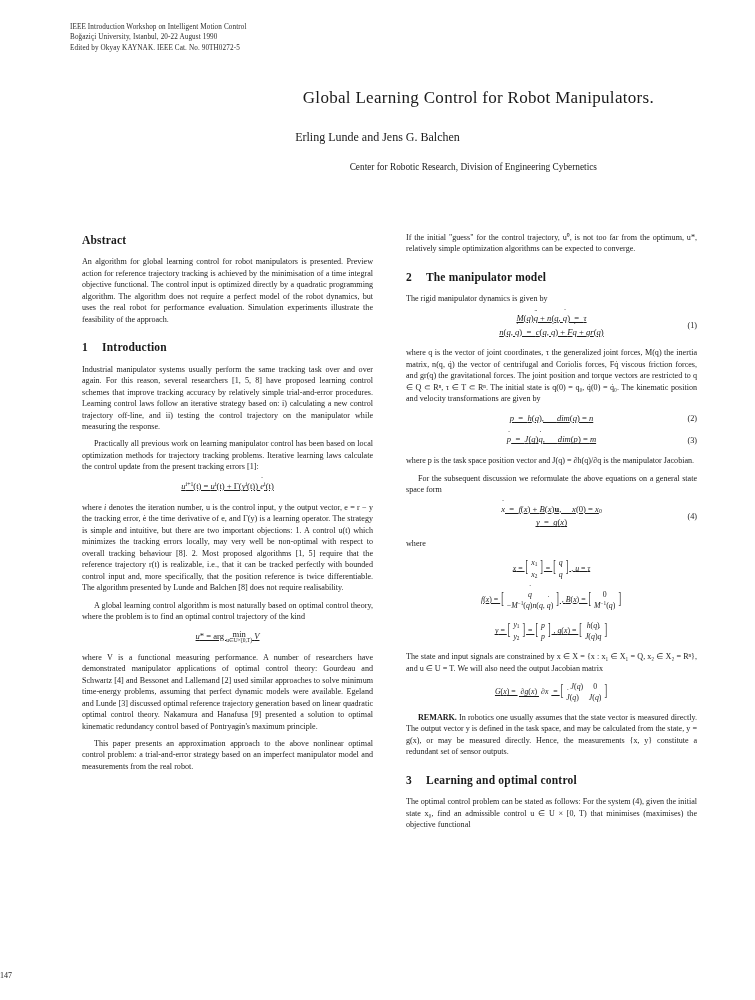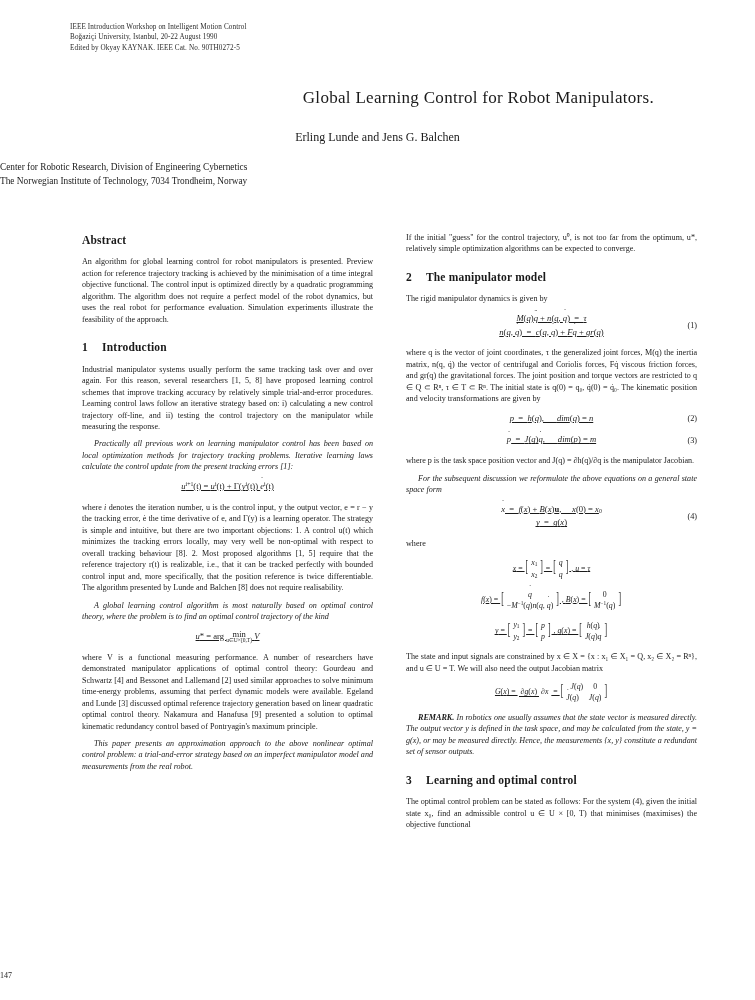--- a/index.html
+++ b/index.html
@@ -45,21 +45,21 @@
     position: absolute;
     top: 130px;
     width: 755px;
     text-align: center;
     font-size: 12px;
   }
   .affil {
     position: absolute;
     top: 160px;
     width: 597px;
-    text-align: left;
+    text-align: right;
     font-size: 9.3px;
     line-height: 1.55;
   }
   .columns {
     position: absolute;
     top: 232px;
     left: 82px;
     width: 615px;
     display: flex;
     gap: 33px;
@@ -82,21 +82,20 @@
   h2.section .num {
     display: inline-block;
     min-width: 17px;
   }
   p {
     margin: 0 0 6px 0;
     text-indent: 0;
   }
   p.ind {
     text-indent: 12px;
-    font-style: italic;
   }
   .eq {
     display: flex;
     align-items: center;
     justify-content: center;
     margin: 7px 0 8px 0;
     font-family: "Liberation Serif", serif;
     font-size: 8.6px;
     position: relative;
     text-decoration: underline;
@@ -202,21 +201,20 @@
     <div>Boğaziçi University, Istanbul, 20-22 August 1990</div>
     <div>Edited by Okyay KAYNAK. IEEE Cat. No. 90TH0272-5</div>
   </div>
 
   <div class="title">Global Learning Control for Robot Manipulators.</div>
 
   <div class="authors">Erling Lunde and Jens G. Balchen</div>
 
   <div class="affil">
     <div>Center for Robotic Research, Division of Engineering Cybernetics</div>
-    <div>The Norwegian Institute of Technology, 7034 Trondheim, Norway</div>
   </div>
 
   <div class="columns">
 
     <div class="col">
 
       <h2 class="section first">
         <span>Abstract</span>
       </h2>
       <p>An algorithm for global learning control for robot manipulators is presented. Preview action for reference trajectory tracking is achieved by the minimisation of a time integral objective functional. The control input is optimized directly by a quadratic programming algorithm. The algorithm does not require a perfect model of the robot dynamics, but uses the real robot for performance evaluation. Simulation experiments illustrate the feasibility of the approach.</p>

